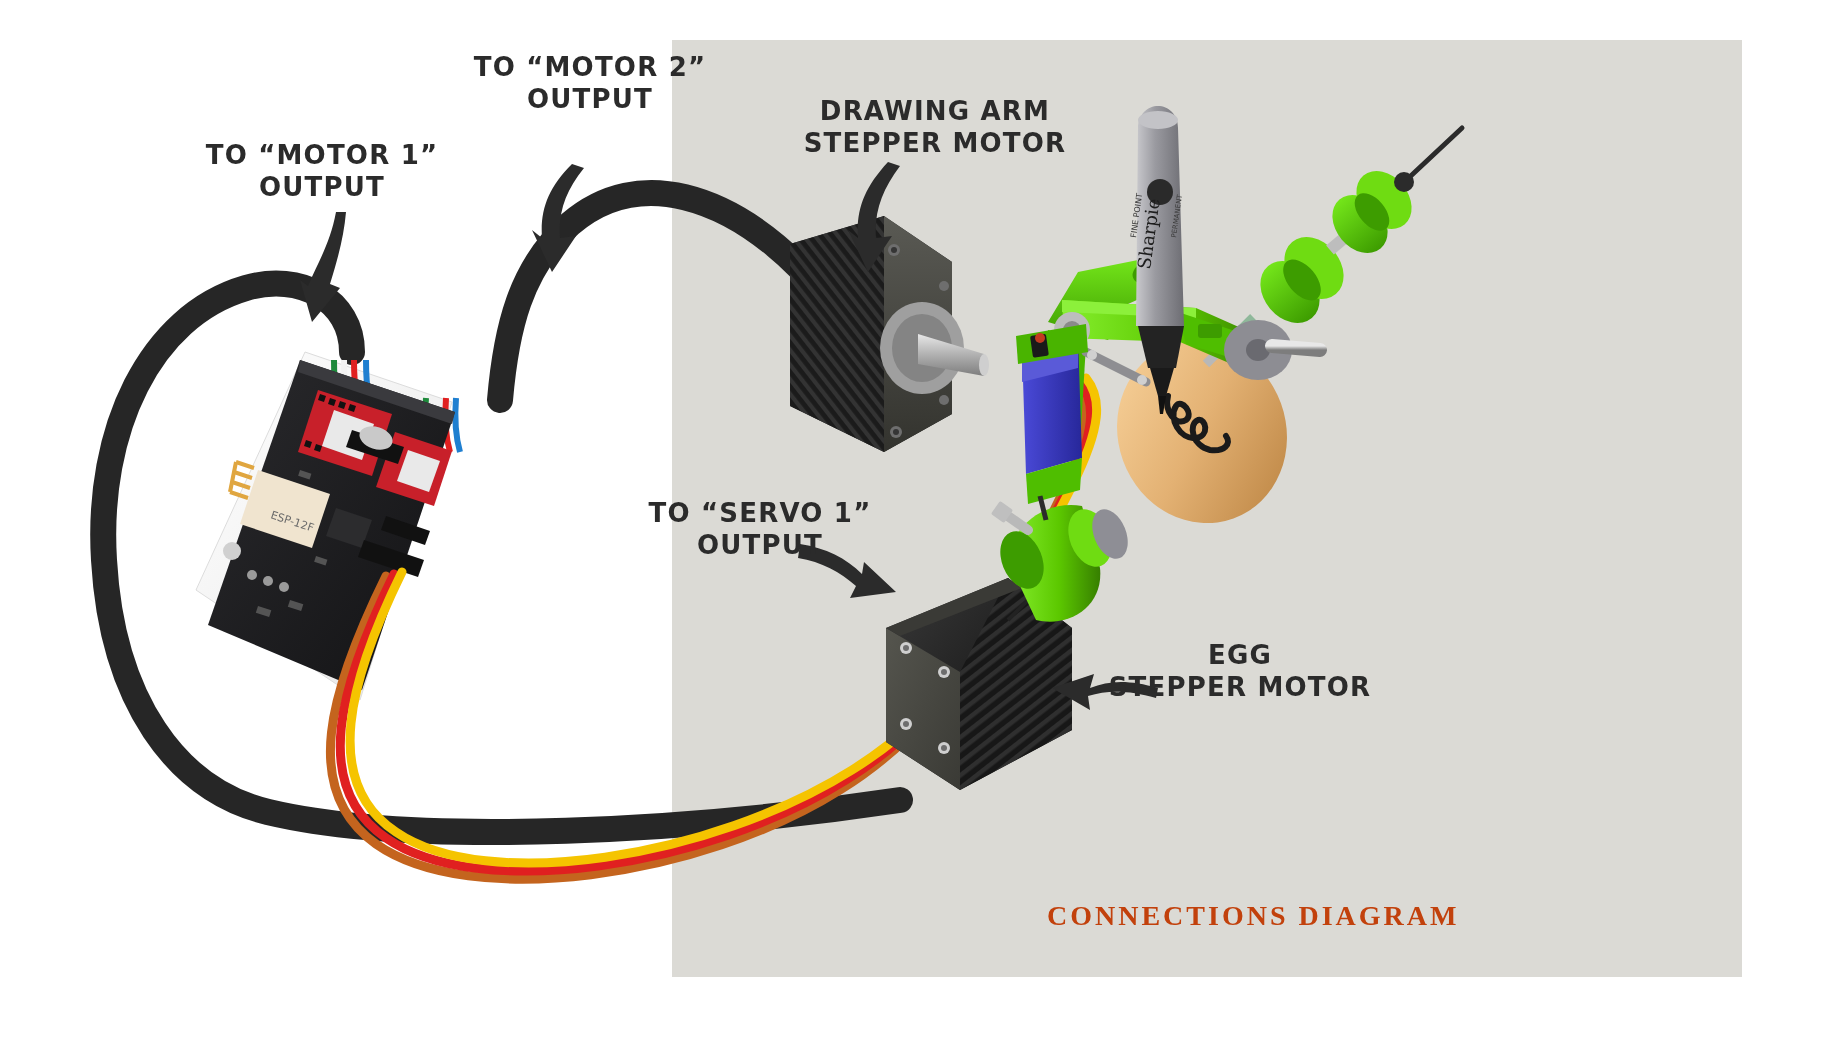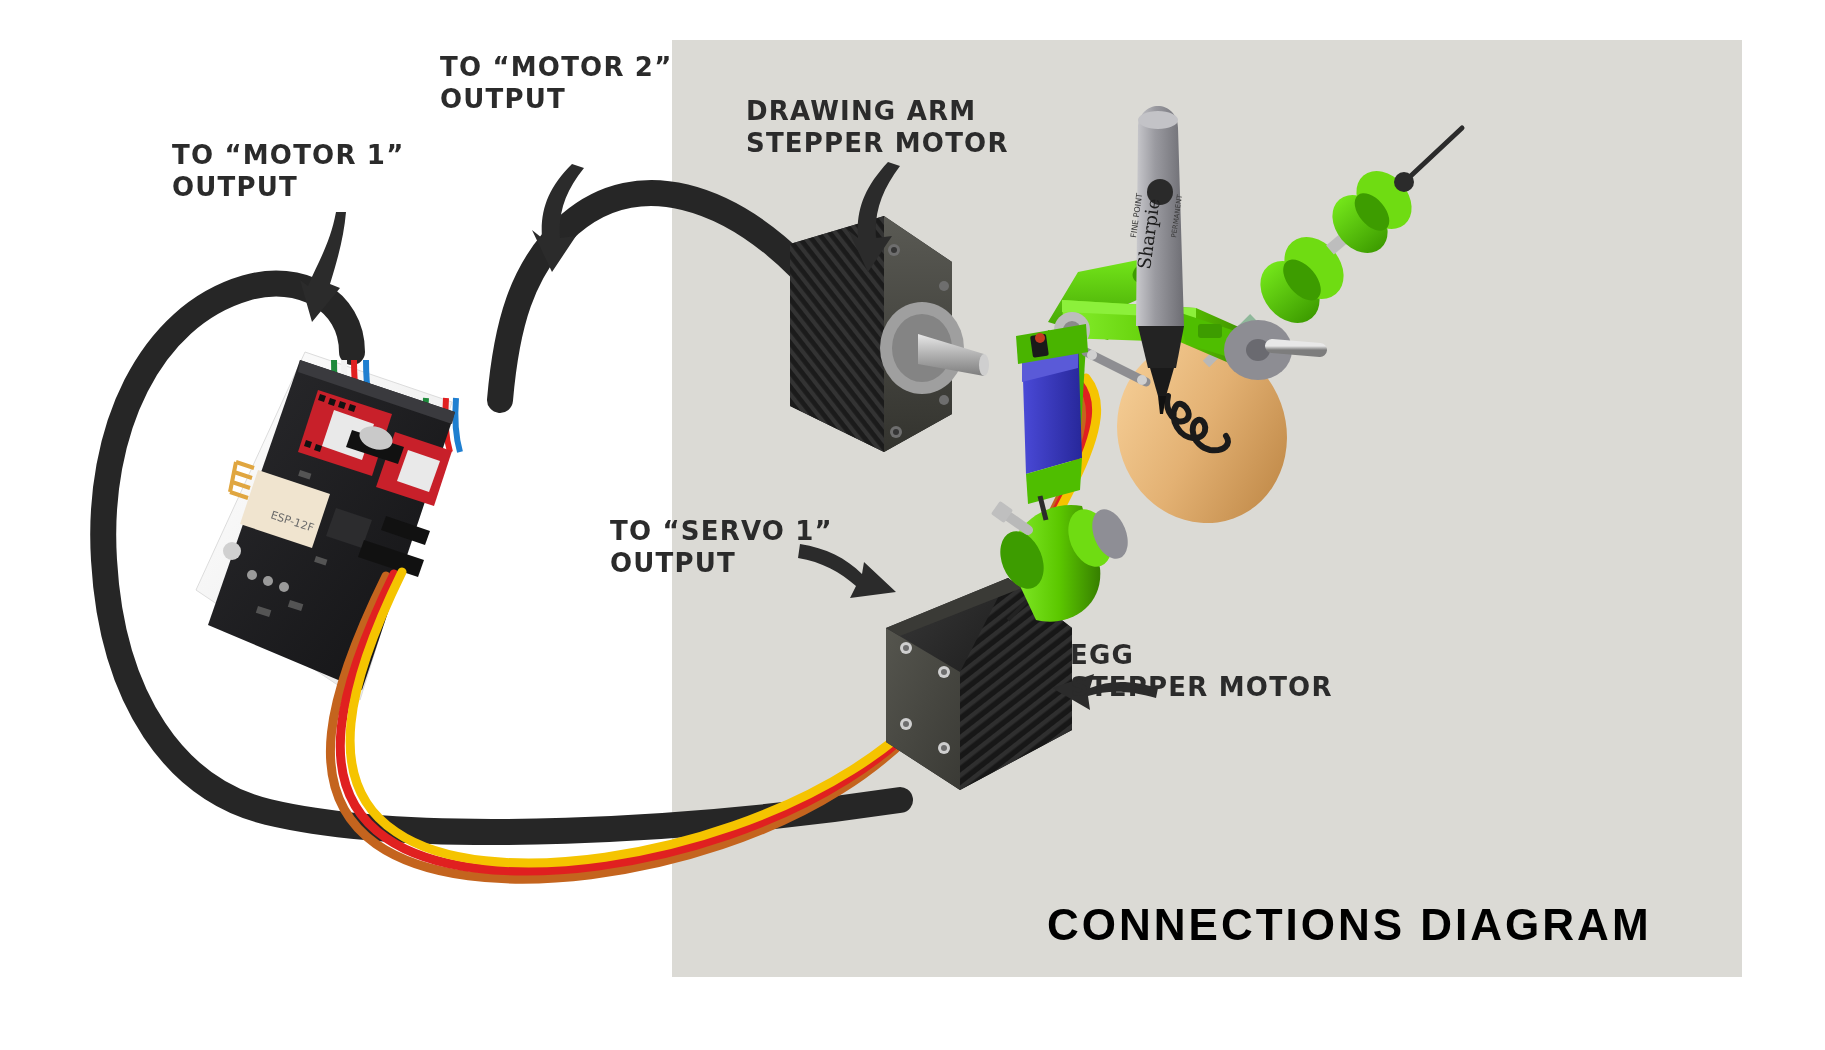--- a/index.html
+++ b/index.html
@@ -9,30 +9,31 @@
   .panel{position:absolute;left:672px;top:40px;width:1070px;height:937px;background:#dbdad5;}
 
   .label{
     position:absolute;
     color:#2b2b2b;
     font-family:"DejaVu Sans",sans-serif;
     font-weight:bold;
     font-size:26px;
     letter-spacing:1.2px;
     line-height:1.22;
+    text-align:center;
     text-transform:uppercase;
     white-space:pre-line;
     -webkit-font-smoothing:antialiased;
   }
   .title{
     position:absolute;
-    color:#000000;
-    font-family:Liberation Sans, sans-serif;
+    color:#c2410c;
+    font-family:Liberation Serif, serif;
     font-weight:bold;
-    font-size:44px;
+    font-size:28px;
     letter-spacing:3px;
     text-transform:uppercase;
   }
   .svgfull{position:absolute;left:0;top:0;width:1825px;height:1050px;overflow:visible;pointer-events:none;}
 </style>
 </head>
 <body>
 
 <div id="stage">
 
@@ -322,24 +323,24 @@
       <path d="M1158,688 C1130,680 1110,680 1090,688 L1094,674 L1052,688 L1090,710 L1088,696 C1108,690 1128,690 1156,698 Z"></path>
     </g>
   </svg>
 
   <div class="label" style="left:172px;top:140px;width:300px;">TO “MOTOR 1”
 OUTPUT</div>
 
   <div class="label" style="left:440px;top:52px;width:300px;">TO “MOTOR 2”
 OUTPUT</div>
 
-  <div class="label" style="left:746px;top:96px;width:330px;">DRAWING ARM
+  <div class="label" style="left:770px;top:96px;width:330px;">DRAWING ARM
 STEPPER MOTOR</div>
 
-  <div class="label" style="left:610px;top:516px;width:300px;">TO “SERVO 1”
+  <div class="label" style="left:610px;top:498px;width:300px;">TO “SERVO 1”
 OUTPUT</div>
 
   <div class="label" style="left:1070px;top:640px;width:340px;">EGG
 STEPPER MOTOR</div>
 
   <div class="title" style="left:1047px;top:900px;">CONNECTIONS  DIAGRAM</div>
 
 </div>
 
 </body></html>

